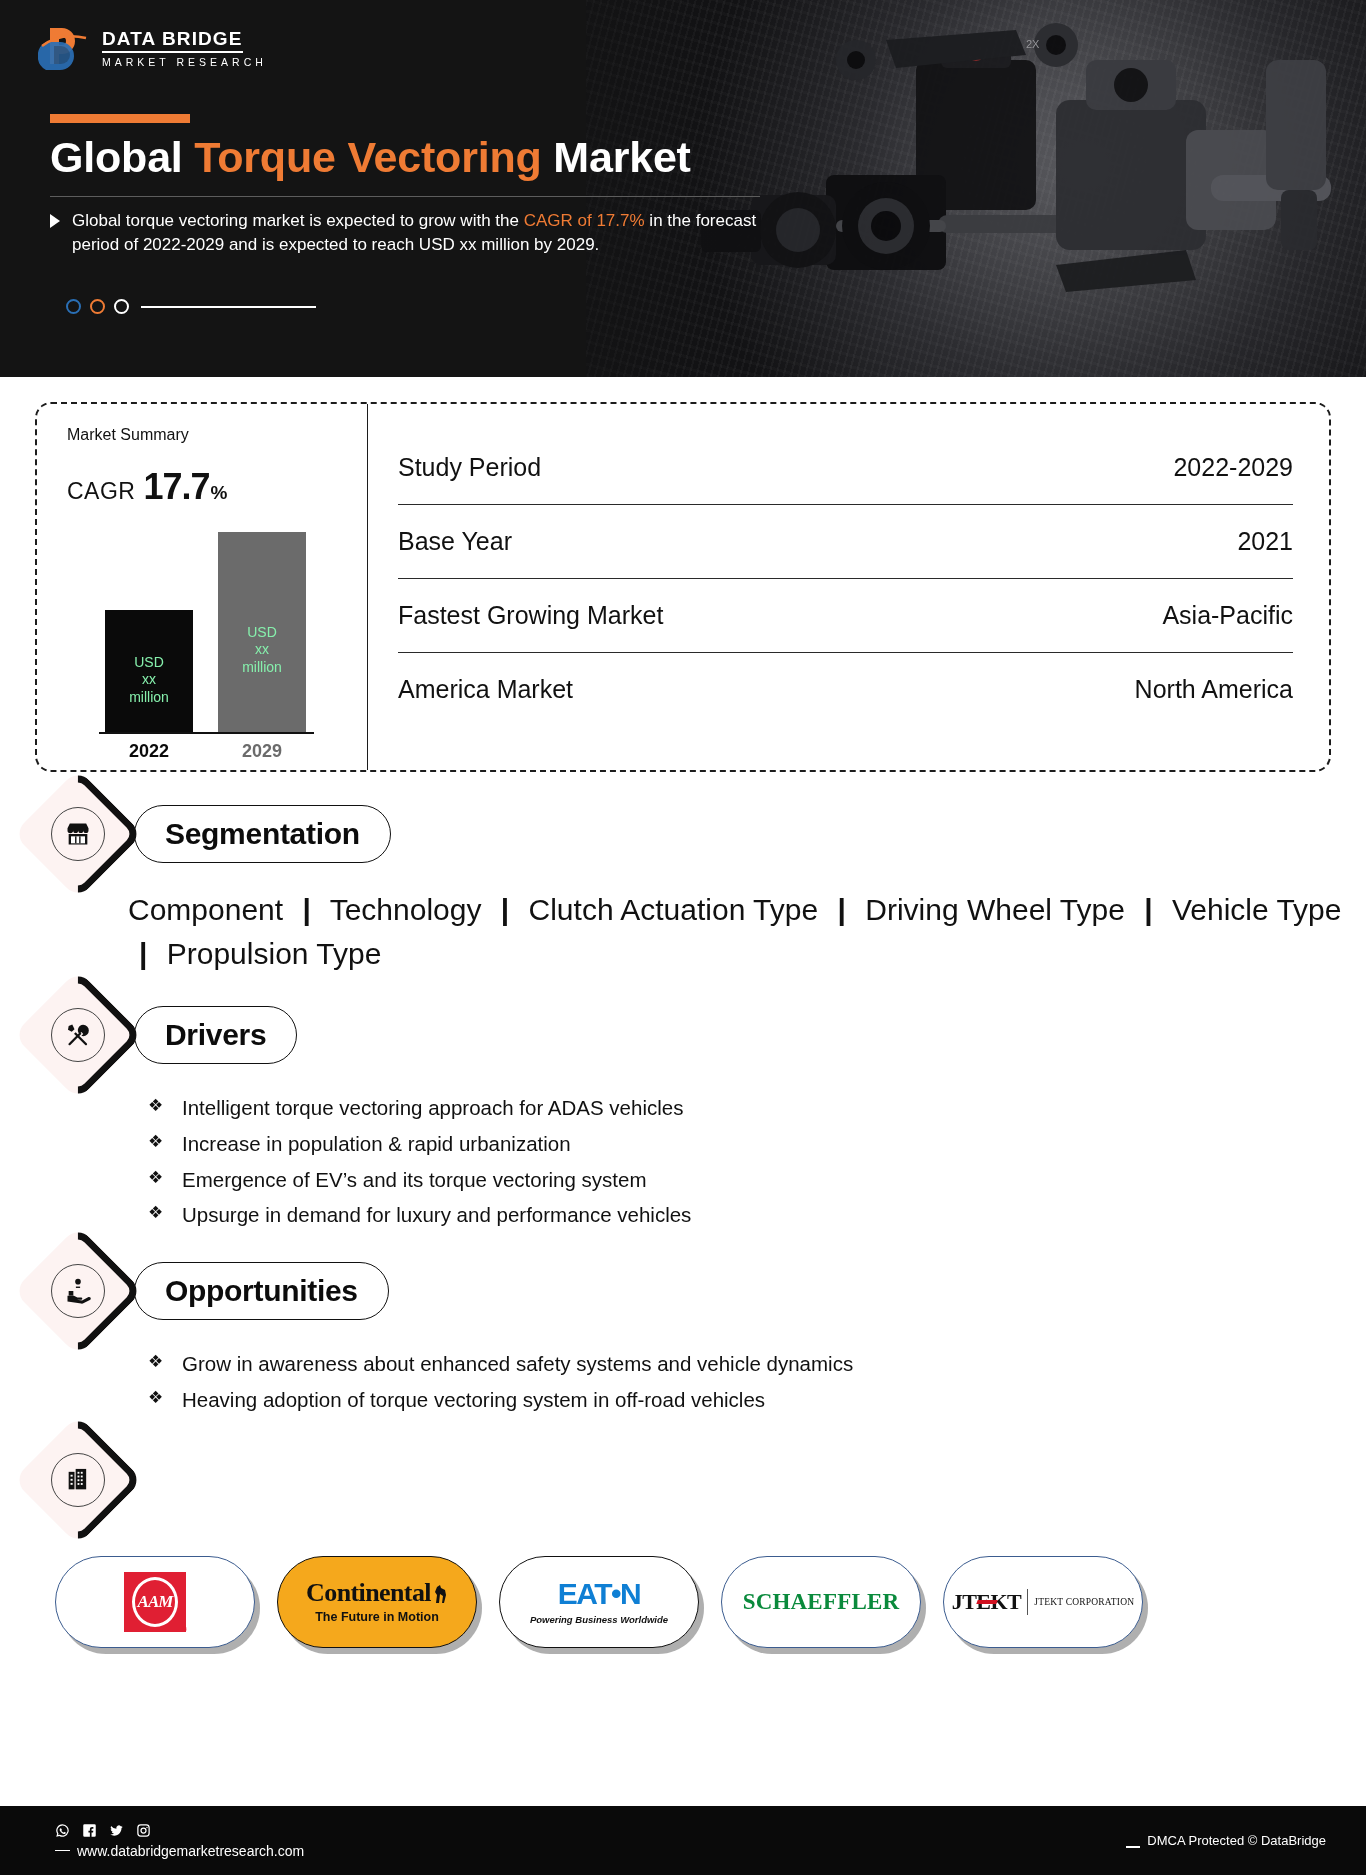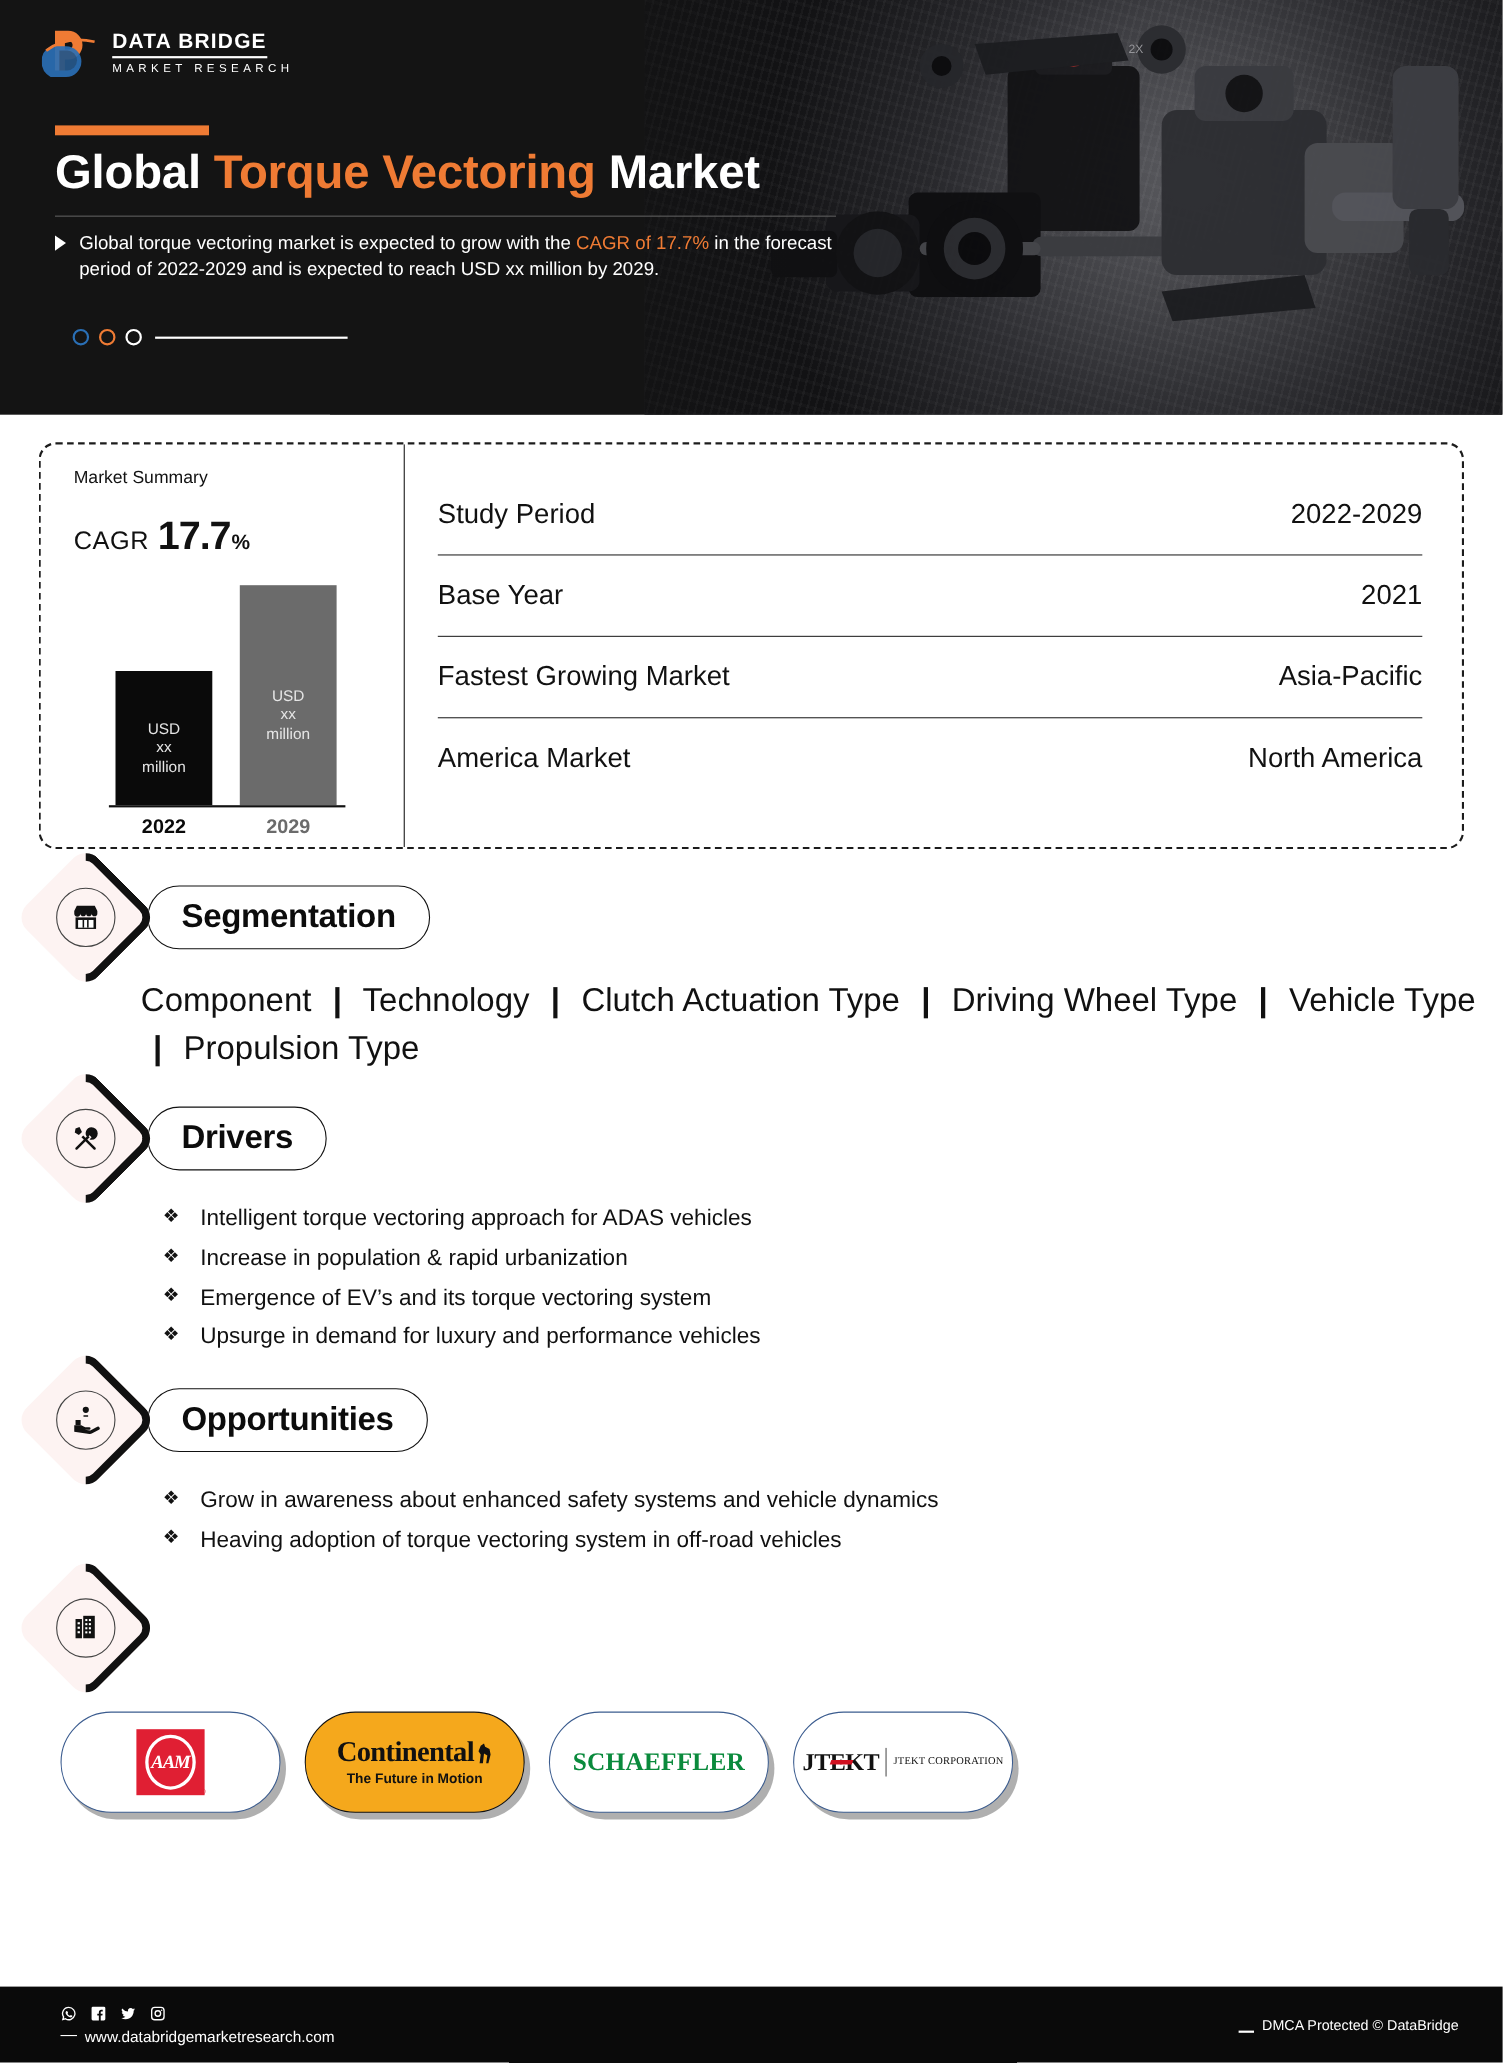--- a/index.html
+++ b/index.html
@@ -91,21 +91,21 @@
   .cagr-pct { font-size:19px; font-weight:700; color:#111; margin-left:1px; }
 
   .chart-area {
     position:absolute; left:62px; bottom:36px; width:240px; height:225px;
   }
   .axis-line { position:absolute; left:0; bottom:0; width:215px; height:2px; background:#111; }
   .bar { position:absolute; bottom:2px; display:flex; flex-direction:column;
          align-items:center; justify-content:flex-end; padding-bottom:26px; }
   .bar-2022 { left:6px; width:88px; height:122px; background:#0a0a0a; }
   .bar-2029 { left:119px; width:88px; height:200px; background:#6b6b6b; padding-bottom:56px;}
-  .bar-lbl { color:#e5e5e5; font-size:14px; line-height:1.25; text-align:center; }
+  .bar-lbl { color:#86efac; font-size:14px; line-height:1.25; text-align:center; }
   .x-lbl { position:absolute; bottom:-28px; font-size:18px; font-weight:700; }
   .x-2022 { left:6px; width:88px; text-align:center; color:#0a0a0a; }
   .x-2029 { left:119px; width:88px; text-align:center; color:#6b6b6b; }
 
   .sum-right { flex:1; border-left:1.5px solid #1c1c1c; padding:26px 36px 26px 30px; }
   .kv-row { display:flex; justify-content:space-between; align-items:center; height:74px; }
   .kv-row + .kv-row { border-top:1.2px solid #2a2a2a; }
   .kv-key { font-size:25px; color:#111; font-weight:400; }
   .kv-val { font-size:25px; color:#111; font-weight:400; }
 
@@ -473,20 +473,26 @@
       <div class="cont-wrap">
         <div class="cont-main">
           <span>Continental</span><svg class="cont-horse" viewBox="0 0 15 20">
               <path d="M3 19 L4 11 L2 8 L4 3 L7 1 L8 4 L12 6 L13 11 L11 19 L9 19 L10 12 L7 10 L6 19 Z" fill="#111"></path>
             </svg>
         </div>
         <div class="cont-sub">The Future in Motion</div>
       </div>
     </div>
 
+    <div class="logo-card lc-dark">
+      <div class="eaton-wrap">
+        <div class="eaton-main">EAT•N</div>
+        <div class="eaton-sub">Powering Business Worldwide</div>
+      </div>
+    </div>
 
     <div class="logo-card lc-blue">
       <span class="schaeffler-txt">SCHAEFFLER</span>
     </div>
 
     <div class="logo-card lc-blue">
       <div class="jtekt-wrap">
         <span class="jtekt-main"><span>JTEKT</span><span class="jtekt-bar"></span></span>
         <span class="jtekt-sep"></span>
         <span class="jtekt-sub">JTEKT CORPORATION</span>

